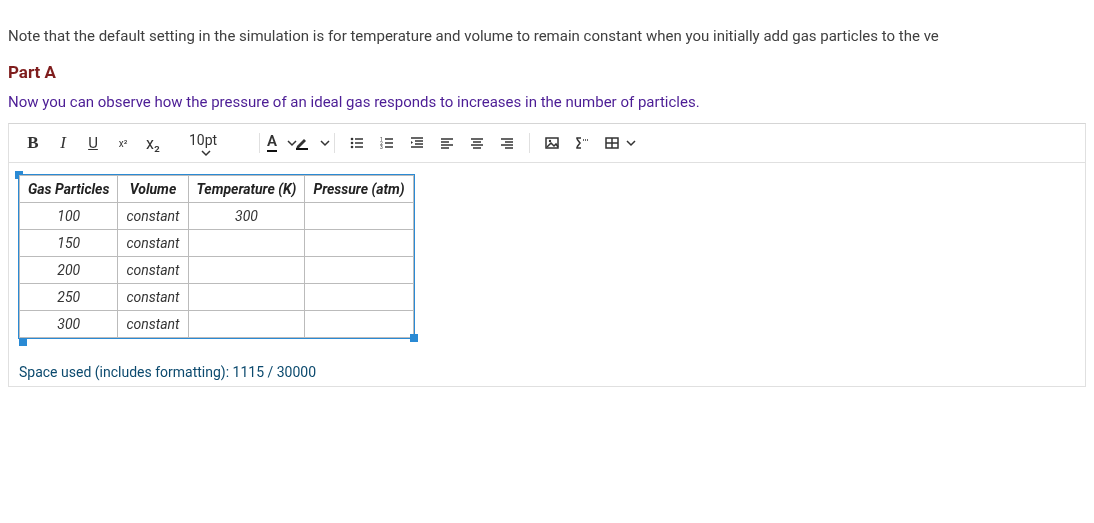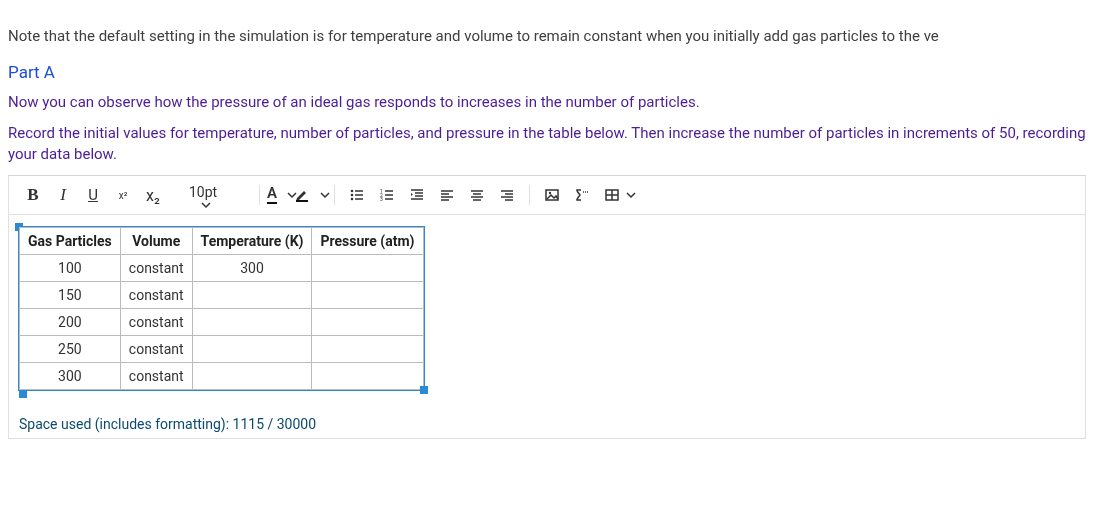--- a/index.html
+++ b/index.html
@@ -7,21 +7,21 @@
     margin: 0;
     padding: 0;
     font-family: -apple-system, BlinkMacSystemFont, "Segoe UI", Roboto, Arial, sans-serif;
     font-size: 15px;
     color: #333;
     background: #fff;
     width: 1094px;
   }
   .content { padding: 22px 8px 12px 8px; }
   .note-text { color: #404040; margin: 4px 0 16px 0; line-height: 1.35; }
-  .part-heading { font-weight: 400; font-size: 17px; color: #1d4ed8; margin: 6px 0 10px 0; }
+  .part-heading { font-weight: 700; font-size: 17px; color: #7f1d1d; margin: 6px 0 10px 0; }
   .instruction { color: #4c1d95; margin: 6px 0 10px 0; line-height: 1.4; }
   .editor-wrap { border: 1px solid #e0e0e0; border-top: 1px solid #d5d5d5; }
   .toolbar {
     display: flex;
     align-items: center;
     gap: 2px;
     padding: 6px 10px;
     border-bottom: 1px solid #e0e0e0;
     background: #fff;
   }
@@ -69,20 +69,21 @@
     border-collapse: collapse;
     font-size: 14px;
     color: #333;
     position: relative;
   }
   .table-select {
     position: relative;
     display: inline-block;
     outline: 2px solid #2a8ad4;
     outline-offset: -1px;
+    font-style: italic;
   }
   .table-select::before, .table-select::after,
   .handle-tl, .handle-br {
     content: "";
     position: absolute;
     width: 8px; height: 8px;
     background: #2a8ad4;
   }
   .handle-tl { top: -4px; left: -4px; }
   .handle-br { bottom: -4px; right: -4px; }
@@ -106,21 +107,20 @@
 </style>
 </head>
 <body>
 
 <div class="content">
   <div class="note-text">Note that the default setting in the simulation is for temperature and volume to remain constant when you initially add gas particles to the ve</div>
 
   <div class="part-heading">Part A</div>
 
   <div class="instruction">Now you can observe how the pressure of an ideal gas responds to increases in the number of particles.</div>
-  <div class="instruction">Record the initial values for temperature, number of particles, and pressure in the table below. Then increase the number of particles in increments of 50, recording your data below.</div>
 
   <div class="editor-wrap">
     <div class="toolbar">
       <span class="tbtn tb-bold">B</span>
       <span class="tbtn tb-italic">I</span>
       <span class="tbtn tb-underline">U</span>
       <span class="tbtn tb-sup">x²</span>
       <span class="tbtn tb-sub">x₂</span>
 
       <span class="fontsize-sel">

